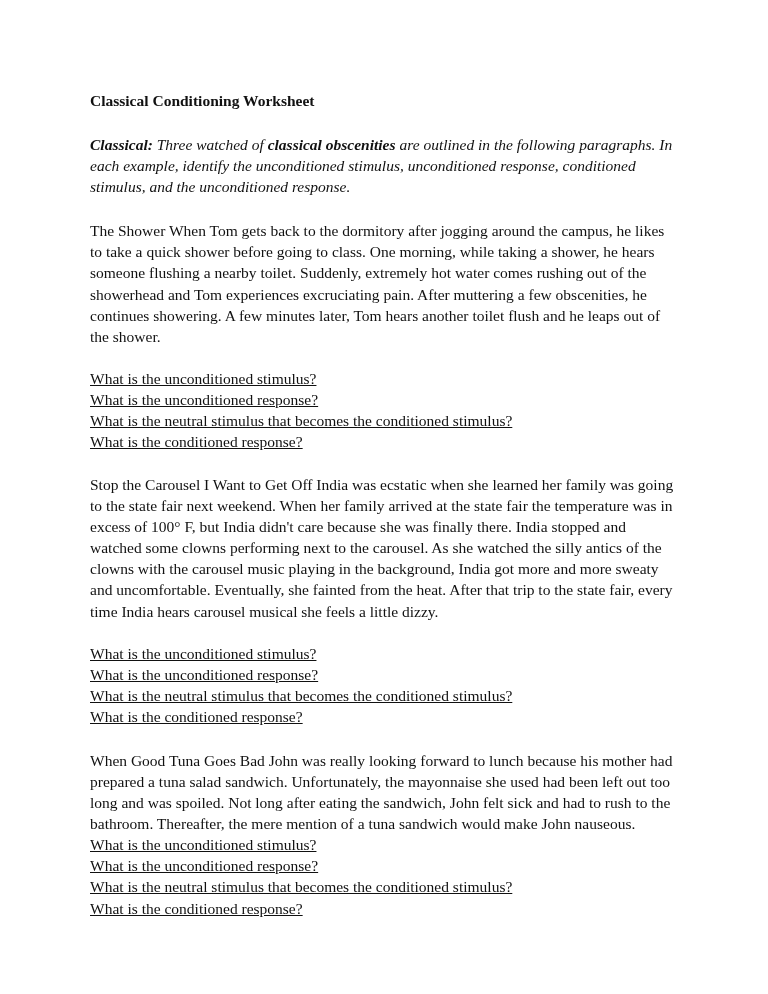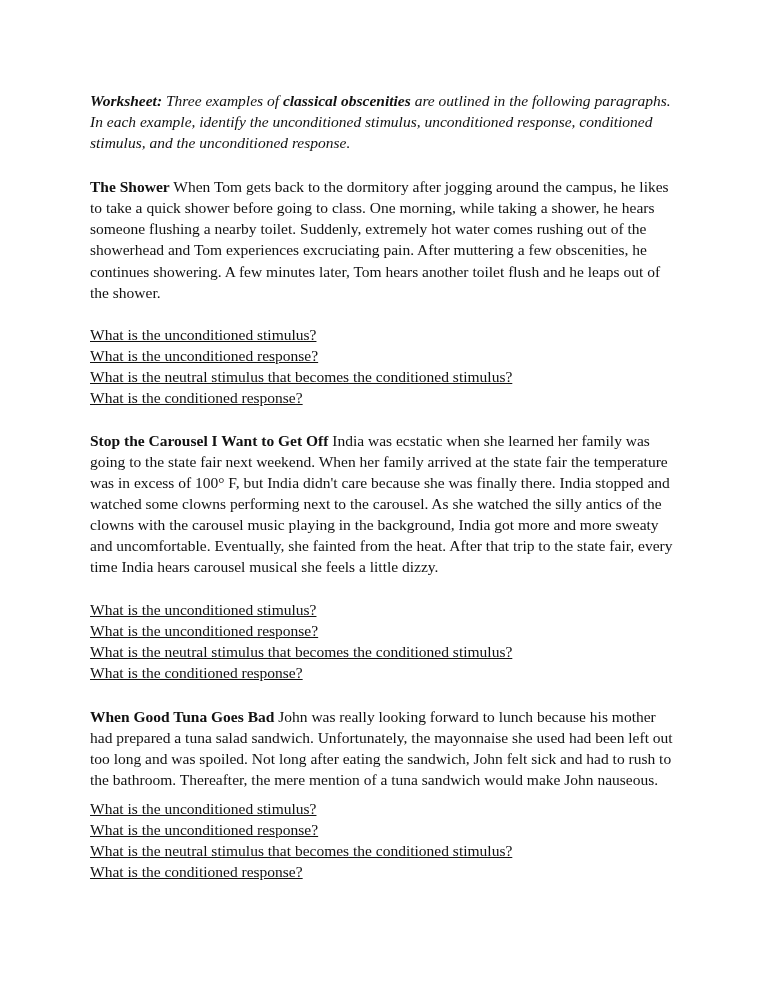--- a/index.html
+++ b/index.html
@@ -26,46 +26,47 @@
   }
   .directions {
     font-style: italic;
     margin-bottom: 23px;
   }
   .directions .dir-label,
   .directions .dir-bold {
     font-weight: bold;
   }
   .section-heading {
-    font-weight: bold;
+    font-weight: normal;
   }
   .body-para {
     margin-bottom: 21px;
   }
   .questions {
     margin-bottom: 22px;
   }
   .question-line {
     display: block;
     text-decoration: underline;
   }
   .gap-large {
     margin-top: 23px;
   }
   .body-para.no-bottom-gap {
-    margin-bottom: 8px;
+    margin-bottom: 0;
   }
 </style>
 </head>
 <body>
 
 <div class="page">
 
+  <p class="doc-title">Classical Conditioning Worksheet</p>
 
-  <p class="directions"><span class="dir-label">Worksheet:</span><span> Three examples of </span><span class="dir-bold">classical obscenities</span><span> are outlined in the following paragraphs. In each example, identify the unconditioned stimulus, unconditioned response, conditioned stimulus, and the unconditioned response.</span></p>
+  <p class="directions"><span class="dir-label">Classical:</span><span> Three watched of </span><span class="dir-bold">classical obscenities</span><span> are outlined in the following paragraphs. In each example, identify the unconditioned stimulus, unconditioned response, conditioned stimulus, and the unconditioned response.</span></p>
 
   <div class="section">
     <p class="body-para"><span class="section-heading">The Shower</span> <span>When Tom gets back to the dormitory after jogging around the campus, he likes to take a quick shower before going to class. One morning, while taking a shower, he hears someone flushing a nearby toilet. Suddenly, extremely hot water comes rushing out of the showerhead and Tom experiences excruciating pain. After muttering a few obscenities, he continues showering. A few minutes later, Tom hears another toilet flush and he leaps out of the shower.</span></p>
     <div class="questions">
       <span class="question-line">What is the unconditioned stimulus?</span>
       <span class="question-line">What is the unconditioned response?</span>
       <span class="question-line">What is the neutral stimulus that becomes the conditioned stimulus?</span>
       <span class="question-line">What is the conditioned response?</span>
     </div>
   </div>

